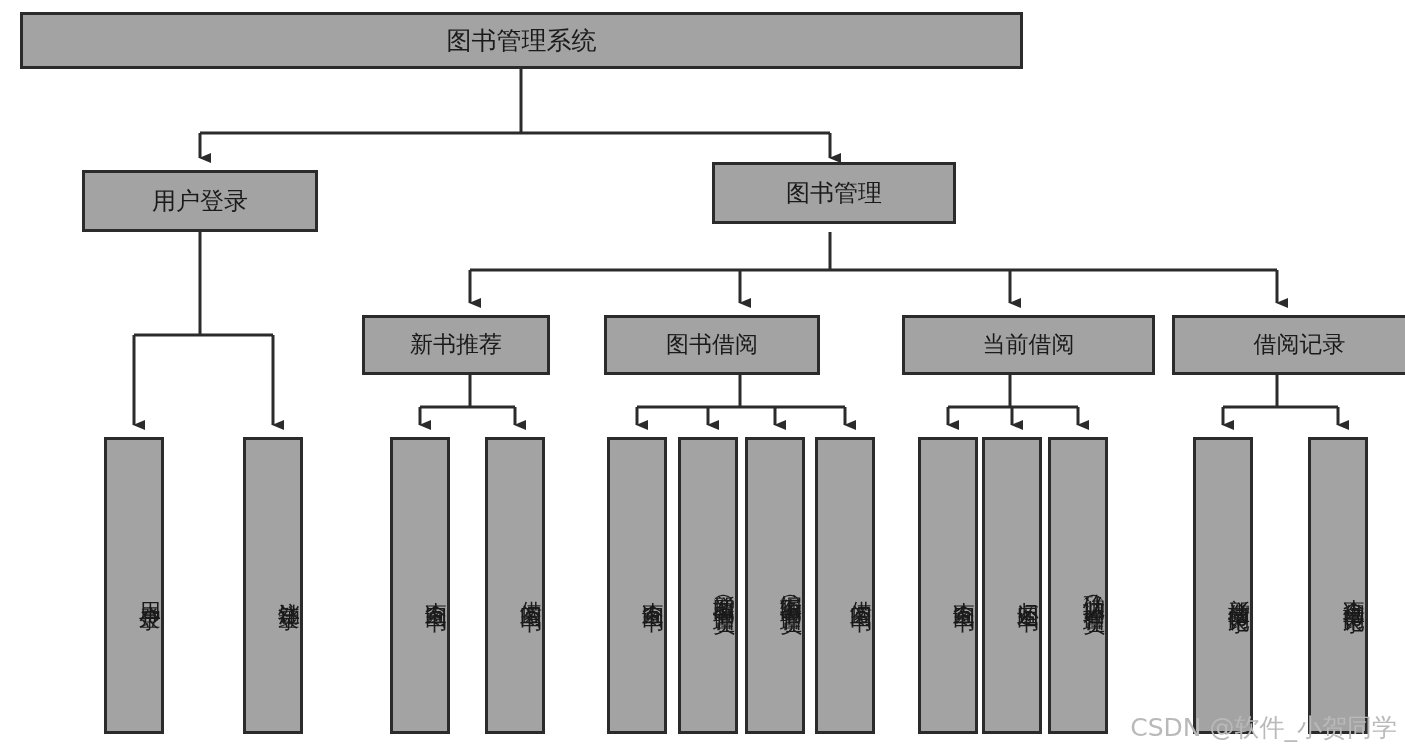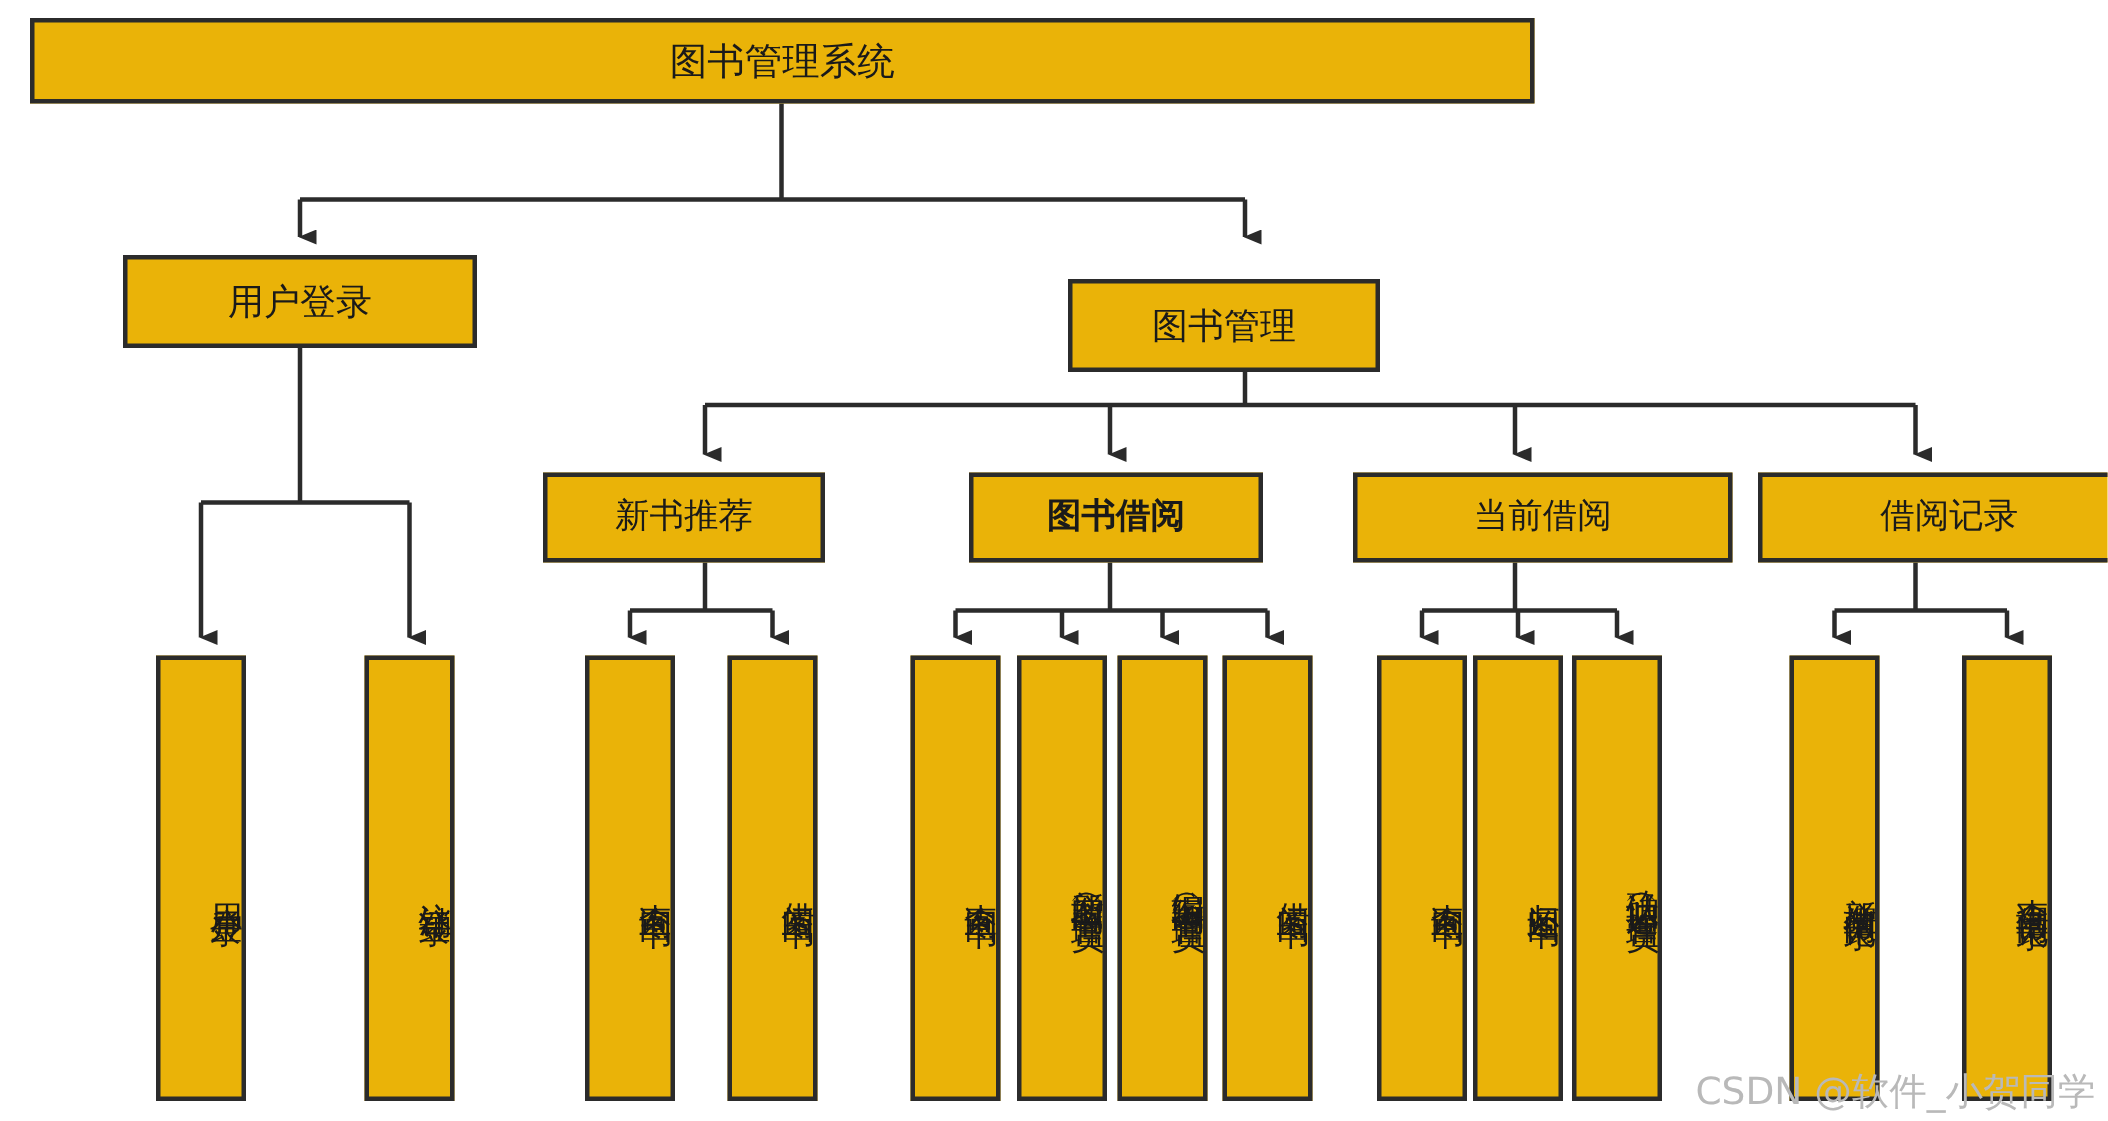--- a/index.html
+++ b/index.html
@@ -24,21 +24,21 @@
   svg#edges {
     position: absolute;
     left: 0; top: 0;
     width: 1405px;
     height: 747px;
     pointer-events: none;
   }
   .node {
     position: absolute;
     box-sizing: border-box;
-    background: #eab308;
+    background: #a3a3a3;
     border: 3px solid #2b2b2b;
     display: flex;
     align-items: center;
     justify-content: center;
     text-align: center;
     color: #1a1a1a;
     line-height: 1.18;
     z-index: 2;
   }
   .node.level0 { font-size: 25px; }
@@ -131,28 +131,28 @@
     </g>
   </svg>
 
   <div class="node level0" style="left:20px; top:12px; width:1003px; height:57px;">
     <span class="label">图书管理系统</span>
   </div>
 
   <div class="node level1" style="left:82px; top:170px; width:236px; height:62px;">
     <span class="label">用户登录</span>
   </div>
-  <div class="node level1" style="left:712px; top:186px; width:208px; height:62px;">
+  <div class="node level1" style="left:712px; top:162px; width:244px; height:62px;">
     <span class="label">图书管理</span>
   </div>
 
   <div class="node level2" style="left:362px; top:315px; width:188px; height:60px;">
     <span class="label">新书推荐</span>
   </div>
-  <div class="node level2" style="left:646px; top:315px; width:196px; height:60px;font-weight:bold;">
+  <div class="node level2" style="left:604px; top:315px; width:216px; height:60px;">
     <span class="label">图书借阅</span>
   </div>
   <div class="node level2" style="left:902px; top:315px; width:253px; height:60px;">
     <span class="label">当前借阅</span>
   </div>
   <div class="node level2" style="left:1172px; top:315px; width:255px; height:60px;">
     <span class="label">借阅记录</span>
   </div>
 
   <div class="node leaf" style="left:104px; top:437px; width:60px; height:297px;">

